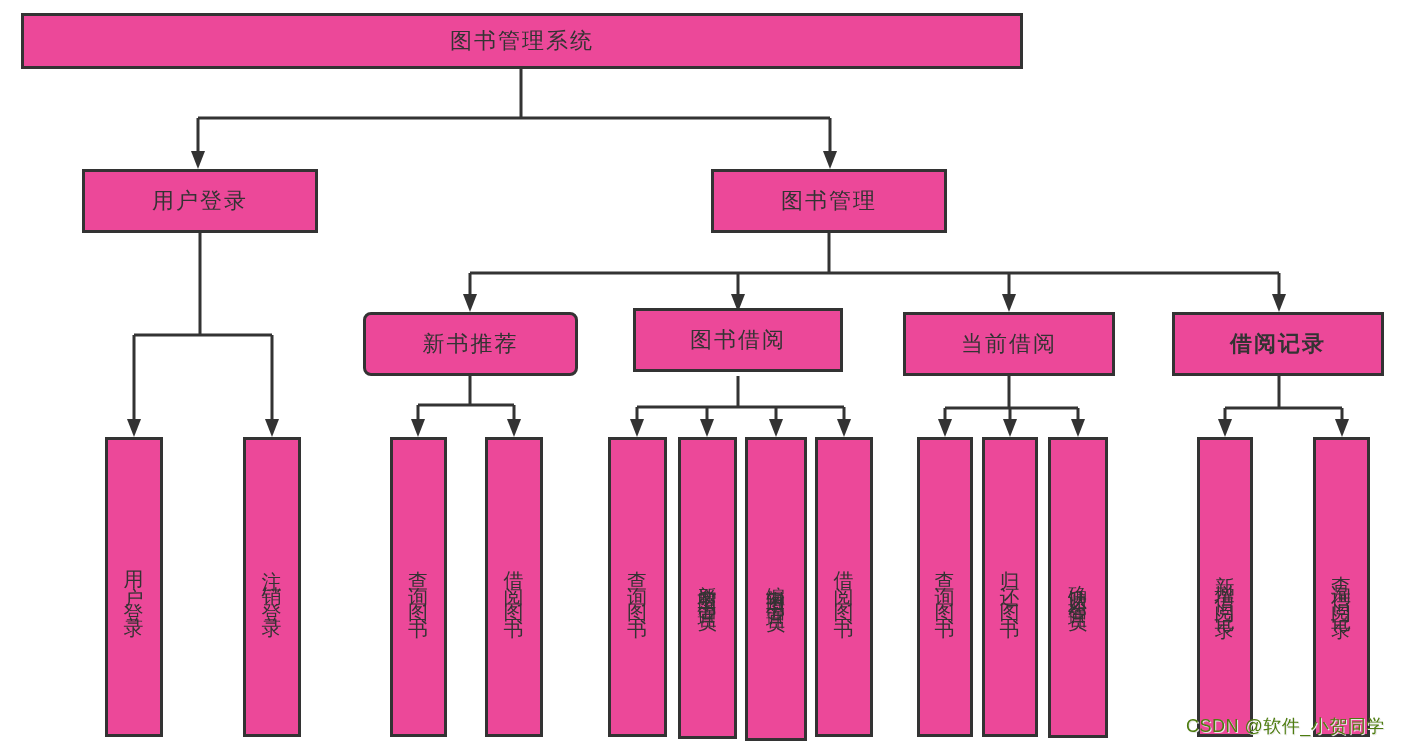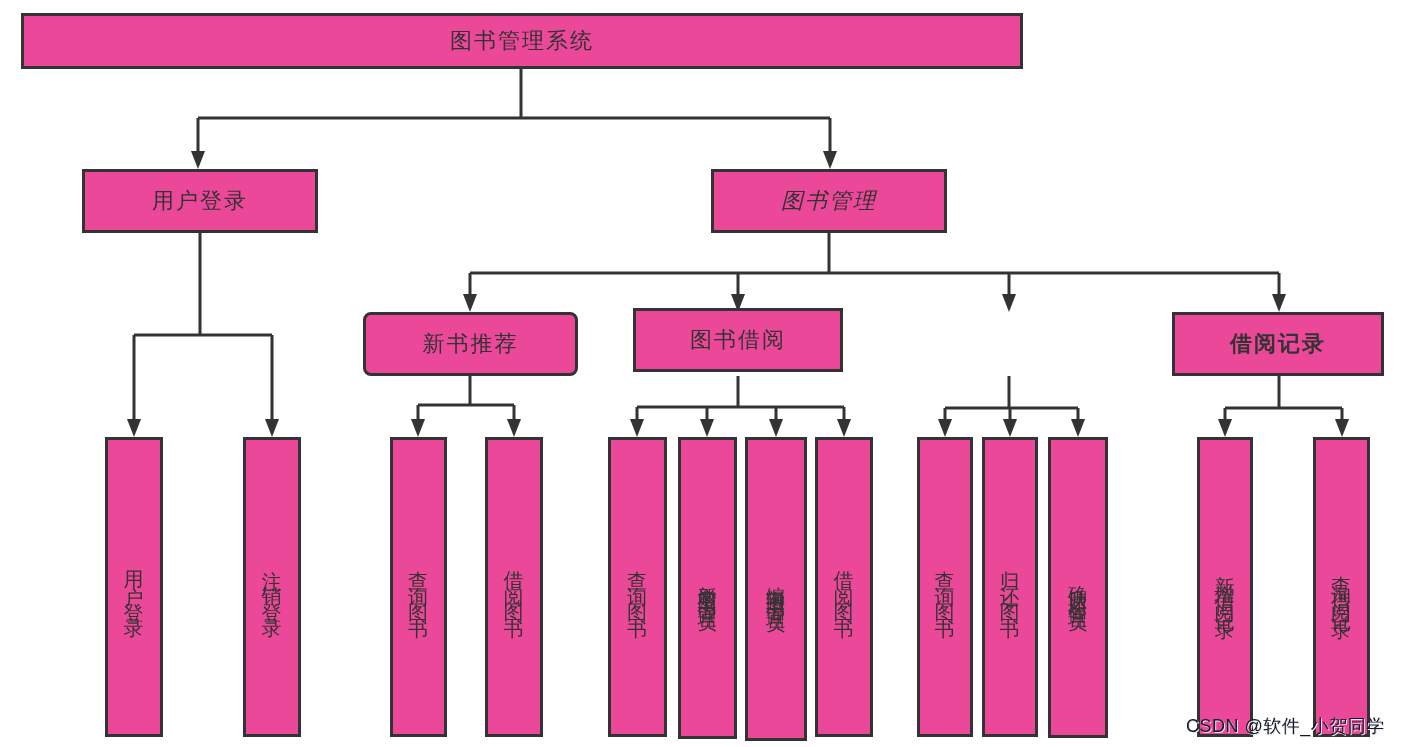--- a/index.html
+++ b/index.html
@@ -44,21 +44,21 @@
     line-height: 1;
   }
   .sp4 .label { letter-spacing: 16px; }
   .sp6 .label { letter-spacing: 9px; }
   .sp9 .label { letter-spacing: 4px; font-size: 19px; }
   .watermark {
     position: absolute;
     left: 1186px;
     top: 714px;
     font-size: 18px;
-    color: #0f172a;
+    color: #4d7c0f;
     white-space: nowrap;
     letter-spacing: 0.5px;
     text-shadow: 1px 1px 0 #e8e8e8;
   }
 </style>
 </head>
 <body>
 
 <div class="stage">
 
@@ -102,29 +102,32 @@
     </g>
   </svg>
 
   <div class="node h-node" style="left:21px; top:13px; width:1002px; height:56px;">
     <span class="label">图书管理系统</span>
   </div>
 
   <div class="node h-node" style="left:82px; top:169px; width:236px; height:64px;">
     <span class="label">用户登录</span>
   </div>
-  <div class="node h-node" style="left:711px; top:169px; width:236px; height:64px;font-style:italic;">
+  <div class="node h-node" style="left:711px; top:169px; width:236px; height:64px;">
     <span class="label">图书管理</span>
   </div>
 
   <div class="node h-node" style="left:363px; top:312px; width:215px; height:64px;border-radius:8px;">
     <span class="label">新书推荐</span>
   </div>
   <div class="node h-node" style="left:633px; top:308px; width:210px; height:64px;">
     <span class="label">图书借阅</span>
+  </div>
+  <div class="node h-node" style="left:903px; top:312px; width:212px; height:64px;">
+    <span class="label">当前借阅</span>
   </div>
   <div class="node h-node" style="left:1172px; top:312px; width:212px; height:64px;font-weight:bold;">
     <span class="label">借阅记录</span>
   </div>
 
   <div class="node v-node sp4" style="left:105px; top:437px; width:58px; height:300px;">
     <span class="label">用户登录</span>
   </div>
   <div class="node v-node sp4" style="left:243px; top:437px; width:58px; height:300px;">
     <span class="label">注销登录</span>

